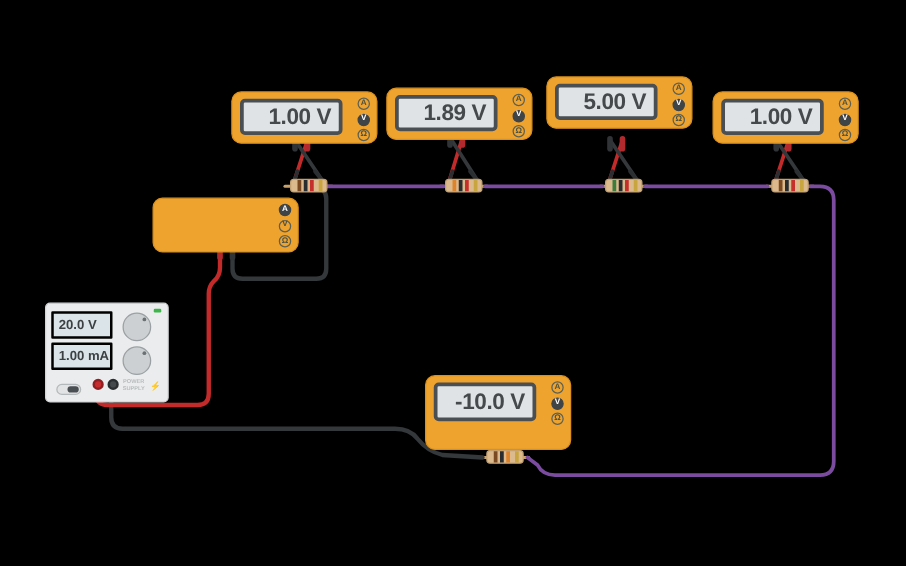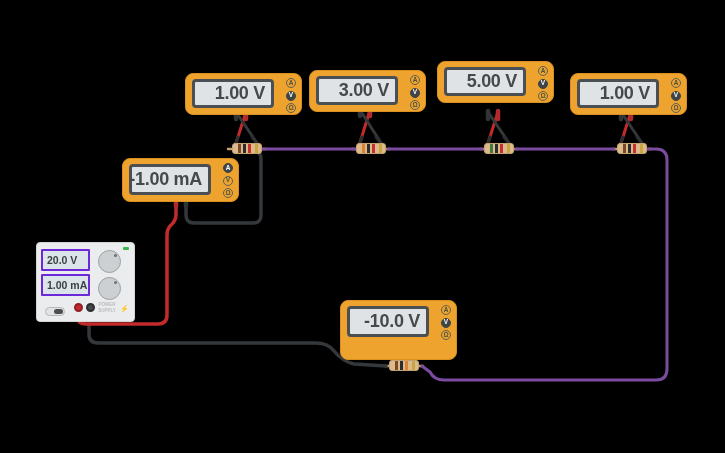--- a/index.html
+++ b/index.html
@@ -32,21 +32,21 @@
   .band[data-color="black"]{background:#2a2d2f;}
   .band[data-color="red"]{background:#c6302c;}
   .band[data-color="orange"]{background:#dd832c;}
   .band[data-color="green"]{background:#3c7d3e;}
   .band[data-color="gold"]{background:#c9a53f;}
 
   
   .psu{position:absolute;left:36px;top:242px;width:99px;height:80px;background:#ebeced;
        border:1px solid #d2d4d5;border-radius:4px;box-sizing:border-box;z-index:5;}
   .psu-display{position:absolute;left:4px;width:49px;height:22px;background:#dbe4e8;
-       border:2px solid #6d28d9;border-radius:1px;box-sizing:border-box;
+       border:2px solid #000000;border-radius:1px;box-sizing:border-box;
        display:flex;align-items:center;padding-left:4px;font-size:10.5px;font-weight:bold;
        color:#3b4043;white-space:nowrap;}
   .psu-display.volts{top:6px;}
   .psu-display.amps{top:31px;text-align:right;}
   .knob{position:absolute;left:61px;width:23px;height:23px;border-radius:50%;
         background:#ccd0d2;border:1px solid #9aa0a3;box-sizing:border-box;}
   .knob::after{content:"";position:absolute;right:3px;top:3px;width:3px;height:3px;
         border-radius:50%;background:#6b7074;}
   .knob.k1{top:7px;} .knob.k2{top:34px;}
   .led{position:absolute;right:5px;top:4px;width:6px;height:3px;border-radius:1px;background:#3cb54a;}
@@ -168,21 +168,21 @@
       <span>1.00 V</span>
     </div>
     <div class="meter-buttons">
       <div class="mbtn">A</div>
       <div class="mbtn active">V</div>
       <div class="mbtn">Ω</div>
     </div>
   </div>
   <div class="meter" style="left:309px;top:70px">
     <div class="meter-display">
-      <span>3.00 V</span>
+      <span>1.89 V</span>
     </div>
     <div class="meter-buttons">
       <div class="mbtn">A</div>
       <div class="mbtn active">V</div>
       <div class="mbtn">Ω</div>
     </div>
   </div>
   <div class="meter" style="left:437px;top:61px">
     <div class="meter-display">
       <span>5.00 V</span>
@@ -197,23 +197,20 @@
     <div class="meter-display">
       <span>1.00 V</span>
     </div>
     <div class="meter-buttons">
       <div class="mbtn">A</div>
       <div class="mbtn active">V</div>
       <div class="mbtn">Ω</div>
     </div>
   </div>
   <div class="meter" style="left:122px;top:158px;height:44px">
-    <div class="meter-display" style="height:31px">
-      <span>-1.00 mA</span>
-    </div>
     <div class="meter-buttons">
       <div class="mbtn active">A</div>
       <div class="mbtn">V</div>
       <div class="mbtn">Ω</div>
     </div>
   </div>
   <div class="meter" style="left:340px;top:300px;height:60px">
     <div class="meter-display" style="height:31px">
       <span>-10.0 V</span>
     </div>

